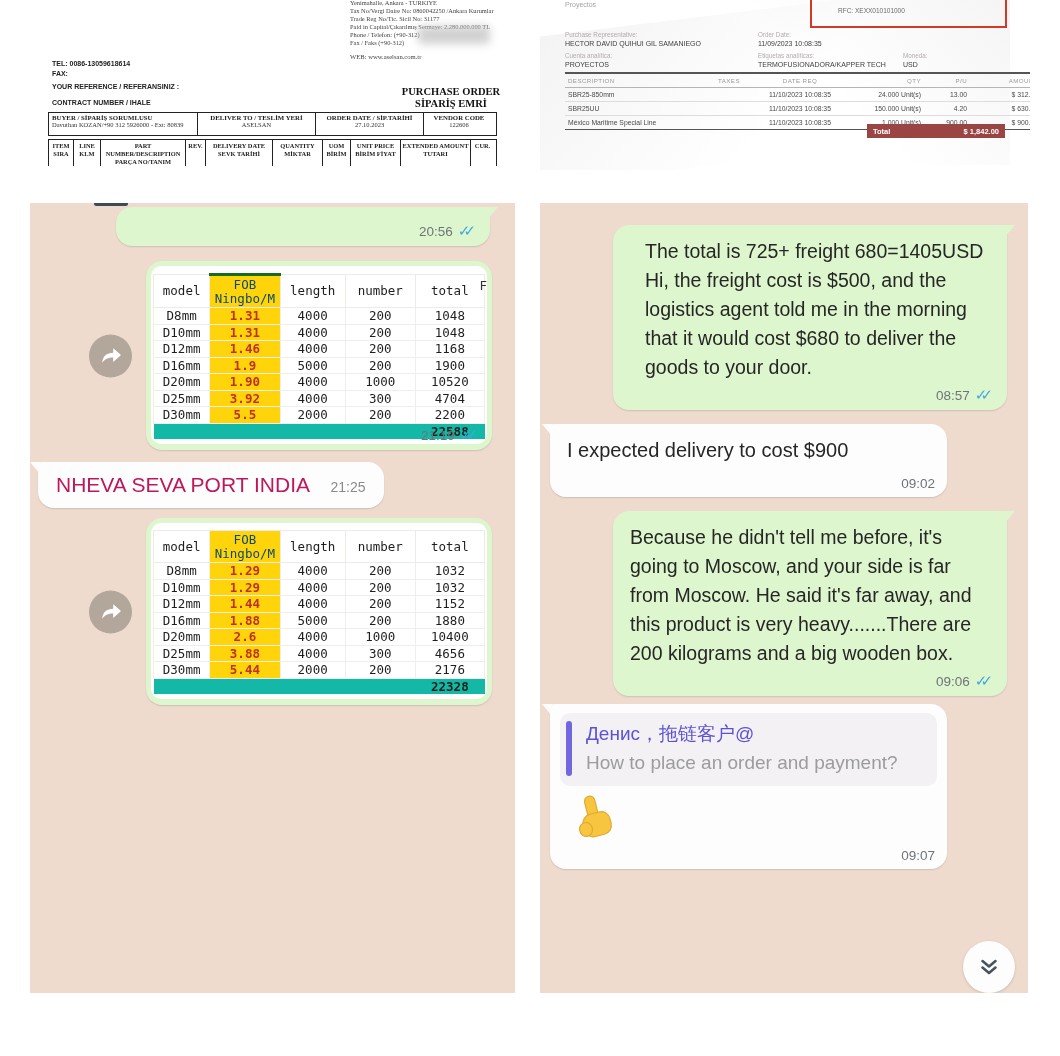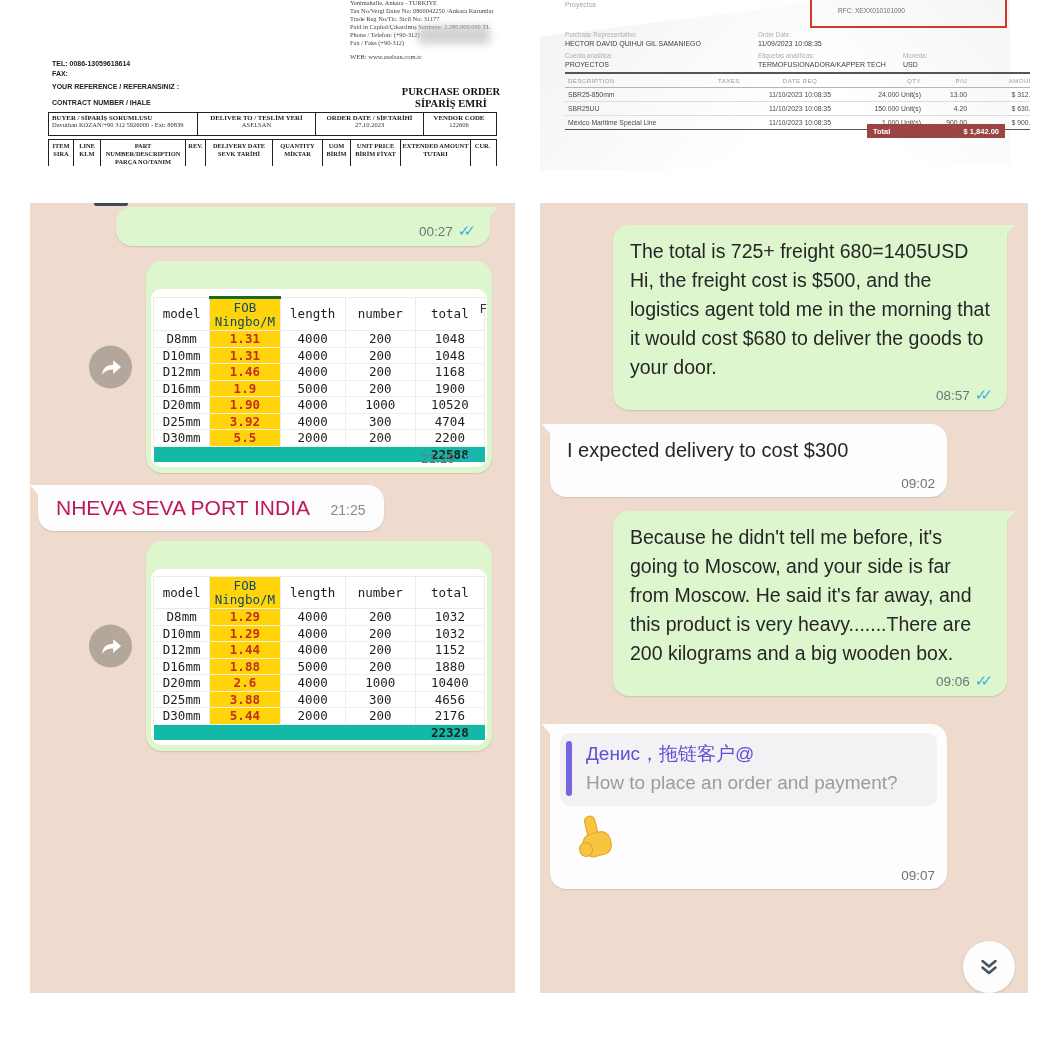--- a/index.html
+++ b/index.html
@@ -93,21 +93,21 @@
   .ticks{font-size:15px;color:#3fa8e0;letter-spacing:-7px;margin-left:5px;padding-right:9px;
          display:inline-block;}
 
   .b-l1{width:374px;margin:4px 25px 0 0;padding:11px 14px 28px 16px;}
   .img-wrap{position:relative;align-self:flex-end;margin:15px 23px 0 0;}
   .img-wrap2{margin-top:10px;}
   .fwd-btn{position:absolute;left:-57px;top:50%;transform:translateY(-50%);width:43px;height:43px;
            border-radius:50%;background:#b3a69b;display:flex;align-items:center;justify-content:center;}
   .img-bubble{width:346px;padding:5px 5px 6px;border-radius:16px;}
   .img-card{position:relative;background:#fff;border-radius:10px;padding:7px 2px 5px;min-height:164px;
-            overflow:hidden;margin-top:23px;}
+            overflow:hidden;}
   .edge-f{position:absolute;right:0px;top:12px;font-family:"DejaVu Sans Mono",monospace;
           font-size:12.5px;color:#333;}
   .price-table{margin:0 auto;border-collapse:collapse;font-family:"DejaVu Sans Mono",monospace;
                color:#1e1e1e;}
   .price-table th{font-size:12.5px;line-height:13.5px;font-weight:normal;white-space:pre-line;
                   padding:2px 4px;border:1px solid #eeebe6;}
   .price-table td{font-size:12.5px;line-height:15.5px;padding:0 4px;text-align:center;
                   border:1px solid #f1eee9;}
   .price-table th:nth-child(1),.price-table td:nth-child(1){width:54px;}
   .price-table th:nth-child(2),.price-table td:nth-child(2){width:62px;background:#ffd40a;}
@@ -117,25 +117,25 @@
   .price-table th:nth-child(4),.price-table td:nth-child(4){width:72px;}
   .price-table th:nth-child(5),.price-table td:nth-child(5){width:76px;}
   .pt1 th:nth-child(2){border-top:3px solid #186a1f;}
   .price-table tr.total-row td{background:#14b8a6;color:#1e1e1e;font-weight:bold;border:none;}
   .caption{font-size:19.5px;line-height:28px;padding:7px 12px 2px;color:#262626;}
   .img-bubble .cap-pad{padding-bottom:24px;}
   .nheva{margin:12px 0 0 8px;padding:11px 18px;max-width:412px;}
   .msg-text-inline{font-size:21px;color:#be185d;}
   .time-inline{font-size:14px;color:#8b8b8b;margin-left:16px;}
 
-  .b-r1{width:394px;margin:22px 21px 0 0;padding:12px 16px 28px 17px;}
+  .b-r1{width:394px;margin:22px 21px 0 0;padding:12px 16px 28px 32px;}
   .b-r2{width:397px;margin:14px 0 0 10px;padding:12px 16px 32px 17px;}
   .b-r2 .msg-text{font-size:20px;}
   .b-r3{width:394px;margin:14px 21px 0 0;padding:12px 16px 28px 17px;}
-  .b-r4{width:397px;margin:28px 0 0 10px;padding:9px 10px 34px;height:165px;}
+  .b-r4{width:397px;margin:8px 0 0 10px;padding:9px 10px 34px;height:165px;}
   .quote{display:flex;background:#f3f1f4;border-radius:10px;padding:8px 10px 10px 6px;}
   .qbar{width:6px;flex:none;border-radius:4px;background:#7367e0;margin-right:14px;align-self:stretch;}
   .qtitle{font-size:19px;color:#5c52d5;margin-bottom:3px;}
   .qbody{font-size:19px;line-height:26px;color:#9c9c9c;}
   .hand{margin:8px 0 0 12px;transform:rotate(-14deg);}
   .scroll-btn{position:absolute;right:13px;bottom:0px;width:52px;height:52px;border-radius:50%;
               background:#fdfdfd;box-shadow:0 1px 3px rgba(0,0,0,.15);display:flex;
               align-items:center;justify-content:center;}
 </style>
 </head>
@@ -258,21 +258,21 @@
       <span>Total</span>
       <span>$ 1,842.00</span>
     </div>
   </section>
 
   <section class="chat chat-left">
     <div class="dash"></div>
 
     <div class="bubble sent tail-r b-l1">
       <div class="meta">
-        <span class="time">00:27</span>
+        <span class="time">20:56</span>
         <span class="ticks">✓✓</span>
       </div>
     </div>
 
     <div class="img-wrap">
       <div class="fwd-btn">
         <svg width="24" height="24" viewBox="0 0 24 24">
             <path d="M14.2 4.8 L22 11.6 L14.2 18.4 V14 C9 14 5.6 15.7 3.2 19.4 C3.7 12.6 7.6 9.4 14.2 9.2 Z" fill="#ffffff"></path>
           </svg>
       </div>
@@ -451,21 +451,21 @@
     <div class="bubble sent tail-r b-r1">
       <div class="msg-text pre">The total is 725+ freight 680=1405USD
 Hi, the freight cost is $500, and the logistics agent told me in the morning that it would cost $680 to deliver the goods to your door.</div>
       <div class="meta">
         <span class="time">08:57</span>
         <span class="ticks">✓✓</span>
       </div>
     </div>
 
     <div class="bubble recv tail-l b-r2">
-      <div class="msg-text">I expected delivery to cost $300</div>
+      <div class="msg-text">I expected delivery to cost $900</div>
       <div class="meta">
         <span class="time">09:02</span>
       </div>
     </div>
 
     <div class="bubble sent tail-r b-r3">
       <div class="msg-text">Because he didn't tell me before, it's going to Moscow, and your side is far from Moscow. He said it's far away, and this product is very heavy.......There are 200 kilograms and a big wooden box.</div>
       <div class="meta">
         <span class="time">09:06</span>
         <span class="ticks">✓✓</span>

